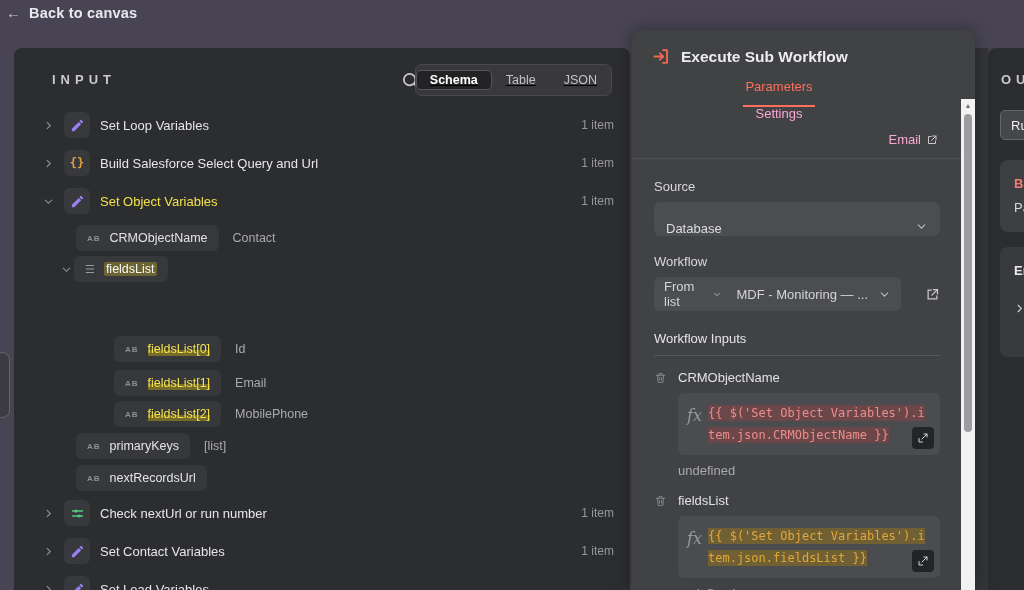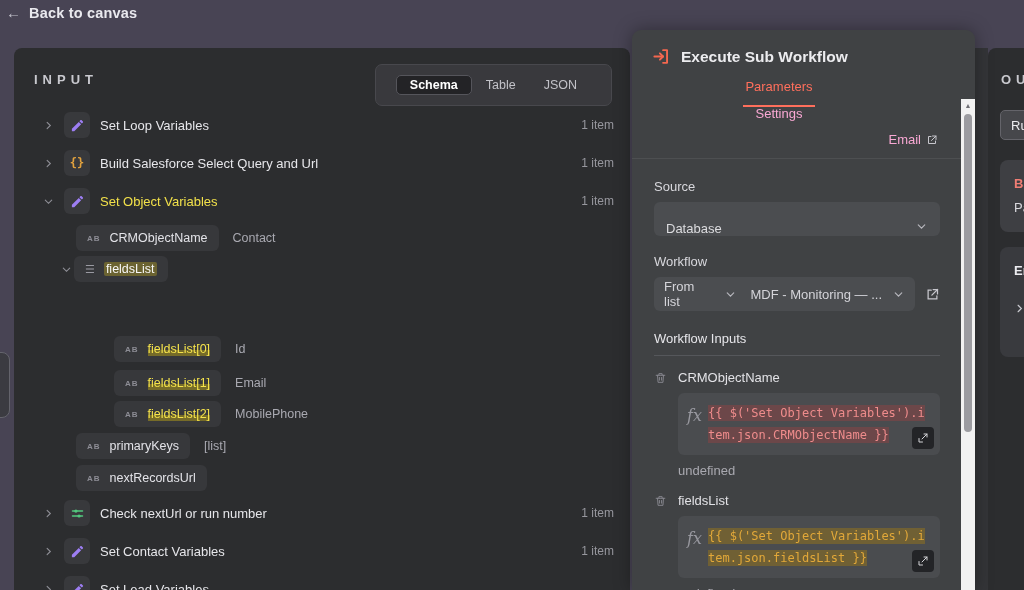--- a/index.html
+++ b/index.html
@@ -9,23 +9,23 @@
   .topbar{position:absolute;top:0;left:0;right:0;height:48px;}
   .back{position:absolute;top:4px;left:6px;display:flex;align-items:center;gap:8px;color:#e9e9ee;cursor:pointer;}
   .back .arr{color:#c3c3cc;font-size:15px;}
   .back .lbl{font-size:14.5px;font-weight:700;letter-spacing:.2px;}
 
   
   .panel{position:absolute;background:#2c2d2f;border-radius:8px 8px 0 0;}
 
   
   #inputPanel{left:14px;top:48px;width:616px;height:542px;overflow:hidden;}
-  .in-title{position:absolute;top:24px;left:20px;font-size:13px;font-weight:700;letter-spacing:5px;color:#c9c9cf;text-align:center;}
+  .in-title{position:absolute;top:24px;left:38px;font-size:13px;font-weight:700;letter-spacing:5px;color:#c9c9cf;text-align:center;}
   .searchbtn{position:absolute;top:22px;left:386px;width:22px;height:22px;cursor:pointer;}
-  .seg{position:absolute;top:16px;right:18px;display:flex;align-items:center;background:#39393d;border:1px solid #48484d;border-radius:7px;padding:20px;height:32px;box-sizing:border-box;}
+  .seg{position:absolute;top:16px;right:18px;display:flex;align-items:center;background:#39393d;border:1px solid #48484d;border-radius:7px;padding:0;height:32px;box-sizing:border-box;text-decoration:underline;}
   .seg .opt{padding:3px 14px;font-size:12.5px;color:#c2c2c8;border-radius:5px;cursor:pointer;}
   .seg .opt.active{background:#232326;border:1px solid #55555b;color:#fff;font-weight:700;padding:2px 13px;}
 
   .trow{position:absolute;left:0;right:0;height:30px;display:flex;align-items:center;cursor:pointer;}
   .chev{width:16px;color:#8f8f97;display:flex;align-items:center;justify-content:center;flex:0 0 16px;}
   .chev svg{width:11px;height:11px;}
   .chev.down svg{transform:rotate(90deg);}
   .nicon{width:26px;height:26px;border-radius:6px;background:#38393c;display:flex;align-items:center;justify-content:center;margin:0 10px 0 8px;flex:0 0 26px;}
   .nicon svg{width:15px;height:15px;}
   .nicon .braces{color:#e2a23e;font-weight:700;font-size:12px;font-family:"DejaVu Sans Mono",monospace;}
@@ -45,21 +45,21 @@
   .ndv-head{padding:17px 20px 0 20px;display:flex;align-items:center;gap:10px;}
   .ndv-title{font-size:15.5px;font-weight:700;color:#ececef;}
   .tabs{display:flex;align-items:center;margin-top:13px;padding:0 35px 0 20px;border-bottom:1px solid rgba(255,255,255,.07);flex-direction:column;}
   .tab{font-size:13px;color:#f9a8d4;padding:0 2px 11px 2px;margin-right:34px;cursor:pointer;}
   .tab.active{color:#ff6f5c;border-bottom:2px solid #ff6f5c;margin-bottom:-1px;}
   .tab.docs{margin:0 0 0 auto;display:flex;align-items:center;gap:5px;}
   .mbody{padding:20px 35px 0 22px;}
   .flabel{font-size:13px;color:#d8d8dd;margin-bottom:8px;}
   .select{height:34px;background:#4b4d50;border-radius:6px;display:flex;align-items:flex-end;padding:0 12px;font-size:13px;color:#dcdcdf;cursor:pointer;margin-bottom:18px;}
   .select .cv{margin-left:auto;}
-  .wfrow{display:flex;align-items:center;gap:10px;margin-bottom:20px;}
+  .wfrow{display:flex;align-items:center;gap:24px;margin-bottom:20px;}
   .combo{flex:1;height:34px;background:#4b4d50;border-radius:6px;display:flex;align-items:center;padding:0 10px;font-size:13px;color:#d4d4d9;cursor:pointer;}
   .combo .part1{display:flex;align-items:center;gap:10px;padding-right:14px;}
   .combo .part2{display:flex;align-items:center;gap:10px;flex:1;}
   .combo .part2 .txt{white-space:nowrap;overflow:hidden;}
   .sechead{font-size:13px;font-weight:400;color:#e6e6ea;padding-bottom:9px;border-bottom:1px solid #55575b;margin-bottom:14px;}
   .winput{position:relative;padding-left:24px;margin-bottom:15px;}
   .wtrash{position:absolute;left:0;top:1px;cursor:pointer;}
   .wname{font-size:13px;color:#e2e2e6;margin-bottom:8px;}
   .expbox{position:relative;background:#4a4c4f;border-radius:6px;padding:9px 8px 9px 30px;min-height:34px;cursor:text;}
   .fx{position:absolute;left:9px;top:13px;font-family:"DejaVu Serif",serif;font-style:italic;font-size:16px;color:#98989f;}

